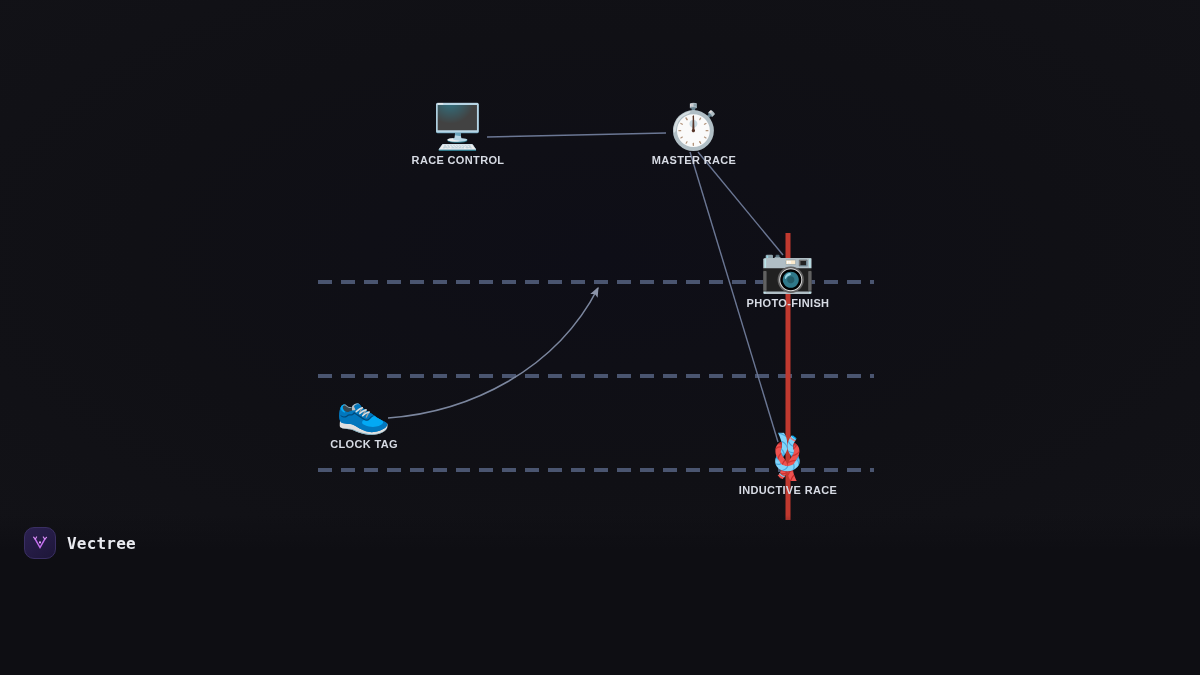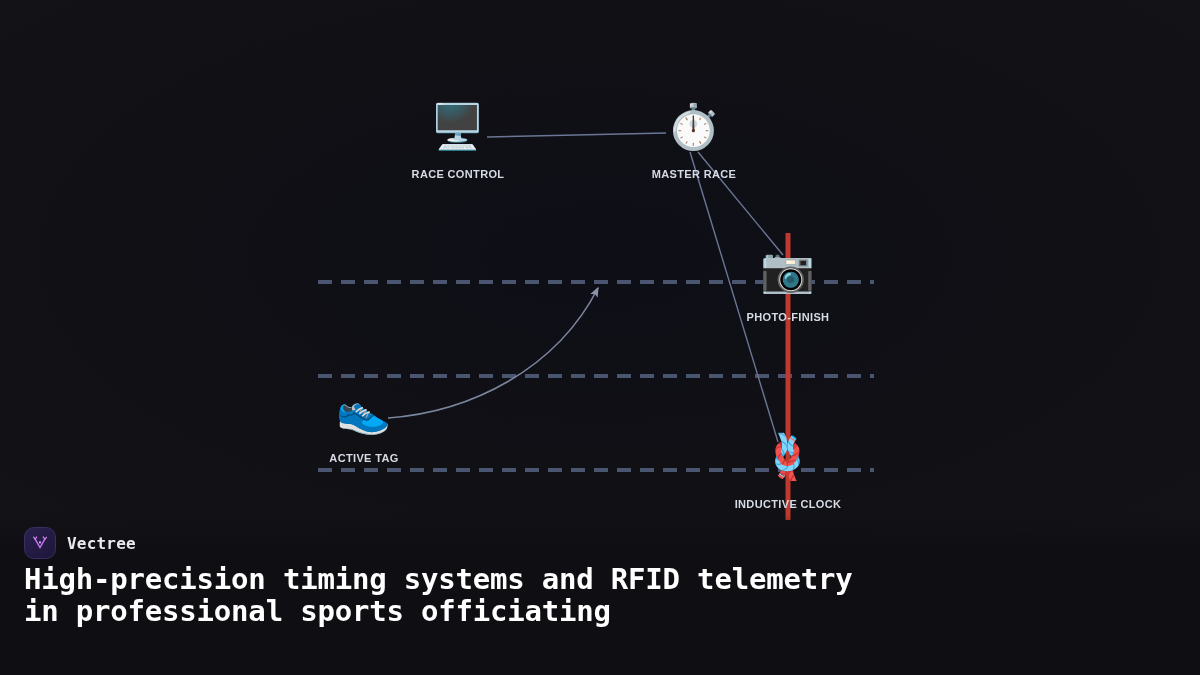--- a/index.html
+++ b/index.html
@@ -36,21 +36,21 @@
   }
   .node-glyph {
     font-size: 44px;
     line-height: 46px;
     display: block;
     height: 48px;
     font-family: "DejaVu Sans", sans-serif;
   }
   .node-label {
     display: block;
-    margin-top: 16px;
+    margin-top: 2px;
     font-size: 11px;
     font-weight: bold;
     letter-spacing: 0.35px;
     color: #d7dbe4;
     font-family: "Liberation Sans", sans-serif;
     white-space: nowrap;
   }
 
   
   #caption-band {
@@ -153,42 +153,41 @@
       <span class="node-label">MASTER RACE</span>
     </div>
 
     <div class="node" style="left:788px; top:247px;">
       <span class="node-glyph">📷</span>
       <span class="node-label">PHOTO-FINISH</span>
     </div>
 
     <div class="node" style="left:364px; top:388px;">
       <span class="node-glyph">👟</span>
-      <span class="node-label">ACTIVE TAG</span>
+      <span class="node-label">CLOCK TAG</span>
     </div>
 
     <div class="node" style="left:788px; top:434px;">
       <span class="node-glyph">🪢</span>
-      <span class="node-label">INDUCTIVE CLOCK</span>
+      <span class="node-label">INDUCTIVE RACE</span>
     </div>
 
   </div>
 
   <div id="caption-band">
 
     <div id="brand-row">
       <div id="brand-logo">
         <svg width="20" height="20" viewBox="0 0 20 20">
           <path d="M5.2 6.2 L10 14.6 L14.8 6.2" fill="none" stroke="#c46ff0" stroke-width="1.5" stroke-linecap="round"></path>
           <path d="M5.2 6.2 L3.6 4.2 M5.2 6.2 L6.6 4.0" fill="none" stroke="#d88bf5" stroke-width="1.2" stroke-linecap="round"></path>
           <path d="M14.8 6.2 L13.3 4.0 M14.8 6.2 L16.5 4.3" fill="none" stroke="#d88bf5" stroke-width="1.2" stroke-linecap="round"></path>
           <circle cx="10" cy="9.4" r="1.05" fill="#e4a6ff"></circle>
         </svg>
       </div>
       <span id="brand-name">Vectree</span>
     </div>
 
-    <h1 id="headline">High-precision timing systems and RFID telemetry in professional sports officiating</h1>
 
 
   </div>
 
 </div>
 
 </body></html>

